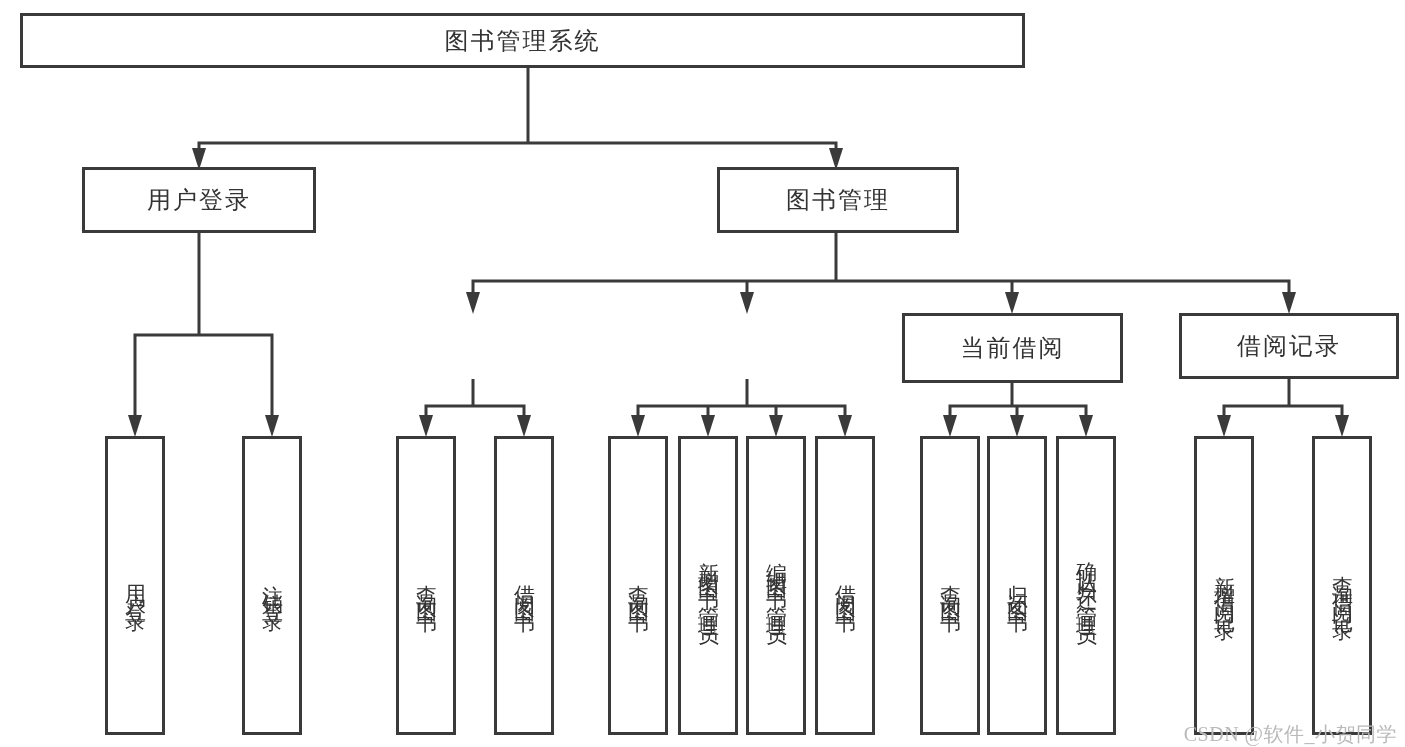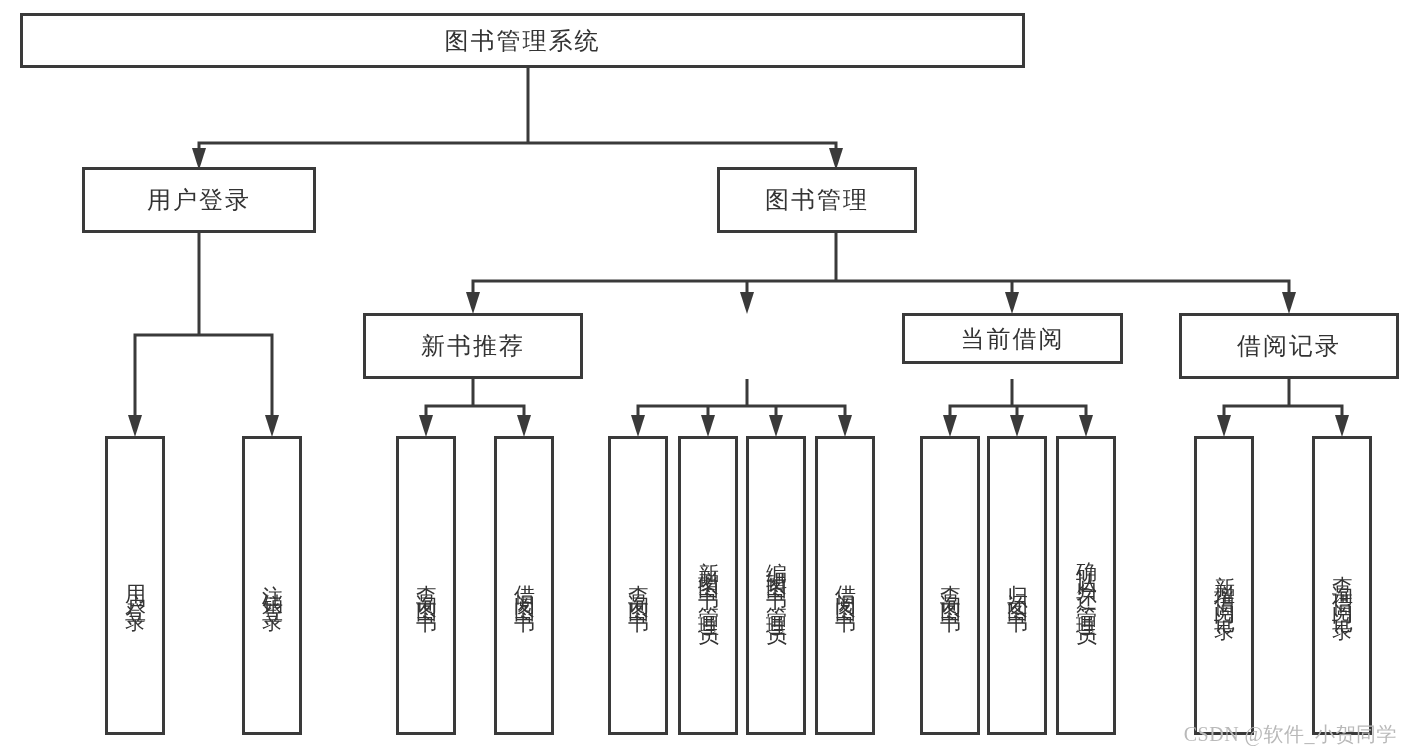--- a/index.html
+++ b/index.html
@@ -92,28 +92,25 @@
     </g>
   </svg>
 
   <div class="node h-node" style="left:20px;top:13px;width:1005px;height:55px;">
     <span>图书管理系统</span>
   </div>
 
   <div class="node h-node" style="left:82px;top:167px;width:234px;height:66px;">
     <span>用户登录</span>
   </div>
-  <div class="node h-node" style="left:717px;top:167px;width:200px;height:66px;">
+  <div class="node h-node" style="left:717px;top:167px;width:242px;height:66px;">
     <span>图书管理</span>
   </div>
 
-  <div class="node h-node" style="left:363px;top:313px;width:220px;height:66px;">
-    <span>新书推荐</span>
-  </div>
-  <div class="node h-node" style="left:902px;top:313px;width:221px;height:51px;text-align:center;">
+  <div class="node h-node" style="left:902px;top:313px;width:221px;height:70px;text-align:center;">
     <span>当前借阅</span>
   </div>
   <div class="node h-node" style="left:1179px;top:313px;width:220px;height:66px;">
     <span>借阅记录</span>
   </div>
 
   <div class="node v-node" style="left:105px;top:436px;width:60px;height:299px;">
     <span class="lbl">用户登录</span>
   </div>
   <div class="node v-node" style="left:242px;top:436px;width:60px;height:299px;">

